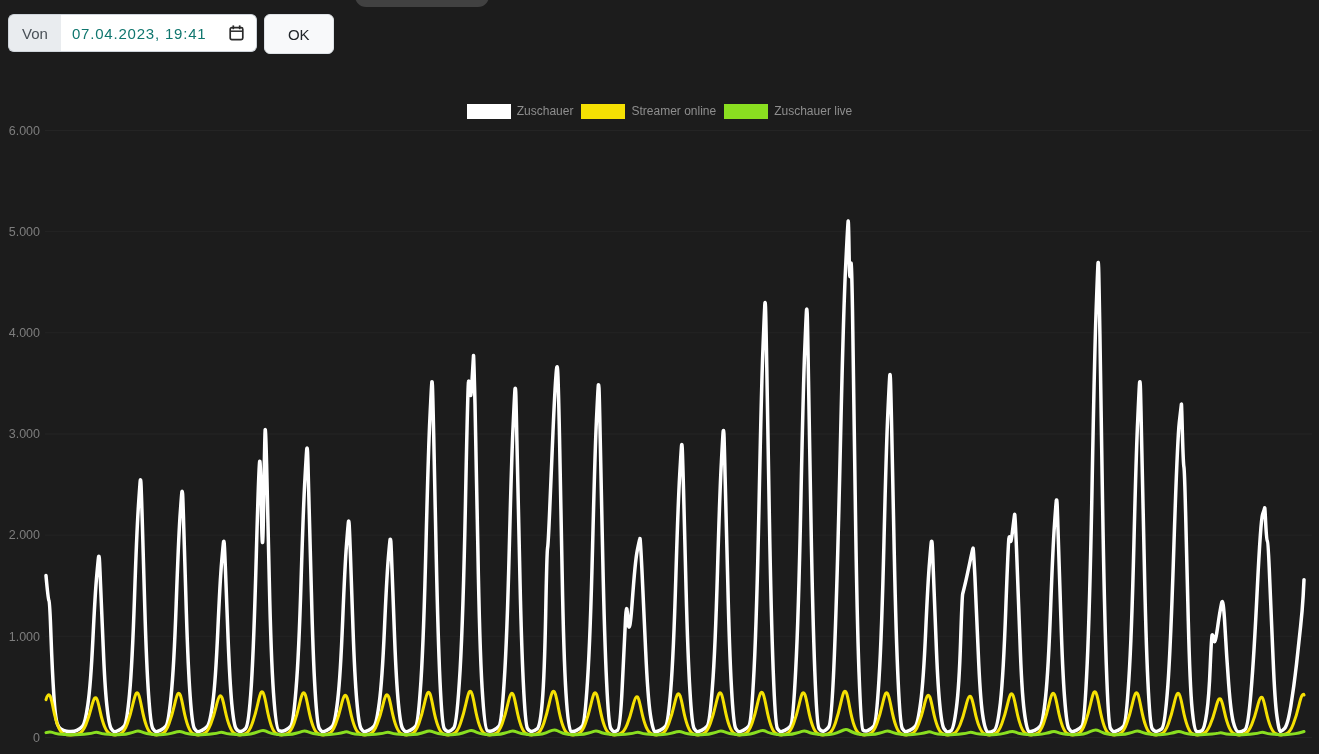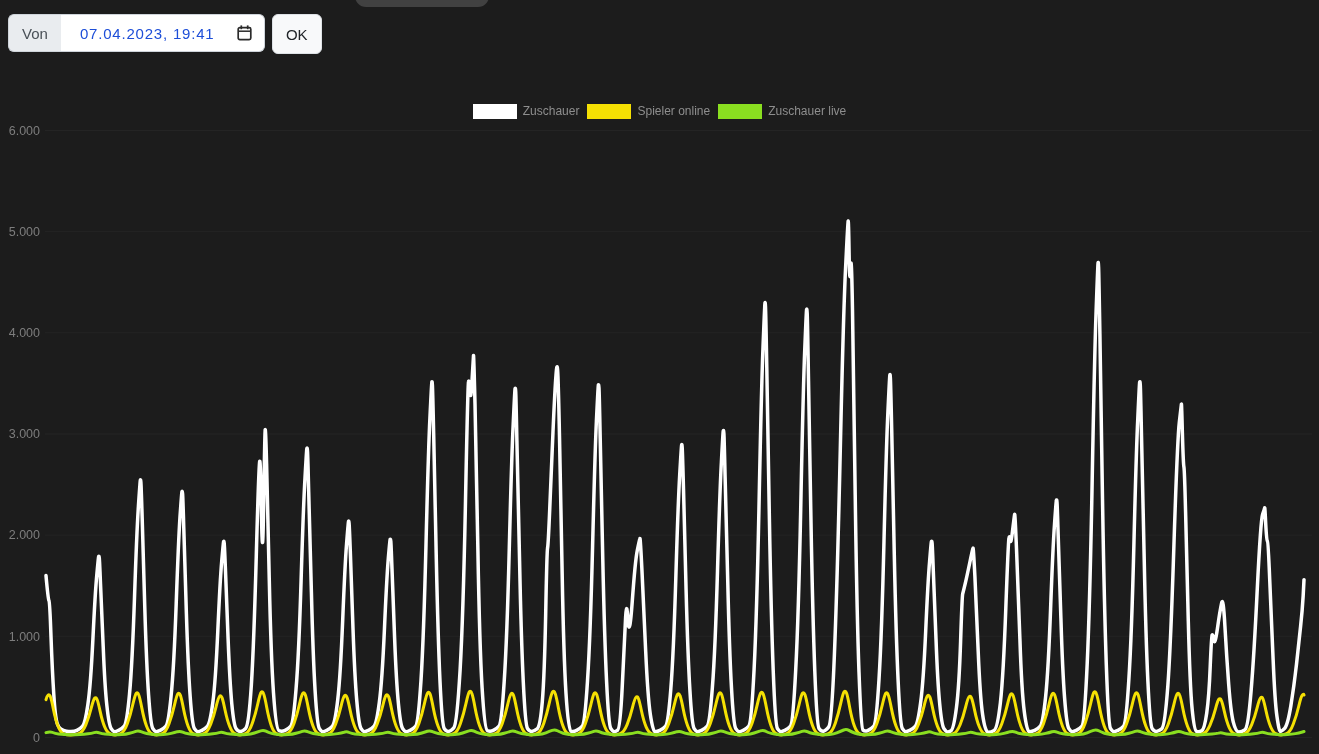--- a/index.html
+++ b/index.html
@@ -17,30 +17,30 @@
   .topbar{position:absolute;left:8px;top:14px;display:flex;gap:6px;z-index:5;align-items:stretch;}
   .igroup{display:flex;height:38px;border-radius:6px;}
   .ig-label{
     display:flex;align-items:center;padding:0 13px;
     background:#e9ecef;color:#495057;font-size:15px;
     border:1px solid #ced4da;border-right:none;
     border-radius:6px 0 0 6px;
   }
   .ig-field{
     display:flex;align-items:center;justify-content:space-between;gap:14px;
-    background:#ffffff;color:#1d4ed8;font-size:15px;
-    padding:0 12px 0 19px;width:172px;
+    background:#ffffff;color:#0f766e;font-size:15px;
+    padding:0 12px 0 11px;width:172px;
     border:1px solid #ced4da;border-left:none;
     border-radius:0 6px 6px 0;
     letter-spacing:0.8px;
     cursor:text;
   }
   .cal-icon{display:flex;align-items:center;flex:0 0 auto;}
   .okbtn{
-    height:40px;padding:0 13px;margin-left:1px;
+    height:40px;padding:0 23px;margin-left:1px;
     background:#f8f9fa;border:1px solid #dee2e6;border-radius:6px;
     font-size:15px;color:#212529;font-family:"Liberation Sans",sans-serif;
     cursor:pointer;
   }
   
   .legend{
     position:absolute;top:104px;left:0;width:100%;
     display:flex;justify-content:center;align-items:center;gap:8px;z-index:3;
   }
   .legend-item{display:flex;align-items:center;gap:6px;cursor:pointer;}
@@ -91,19 +91,19 @@
   <button class="okbtn">OK</button>
 </div>
 
 <div class="legend">
   <div class="legend-item">
     <span class="swatch" style="background: rgb(255, 255, 255);"></span>
     <span class="legend-label">Zuschauer</span>
   </div>
   <div class="legend-item">
     <span class="swatch" style="background: rgb(245, 224, 3);"></span>
-    <span class="legend-label">Spieler online</span>
+    <span class="legend-label">Streamer online</span>
   </div>
   <div class="legend-item">
     <span class="swatch" style="background: rgb(138, 223, 32);"></span>
     <span class="legend-label">Zuschauer live</span>
   </div>
 </div>
 
 </body></html>

